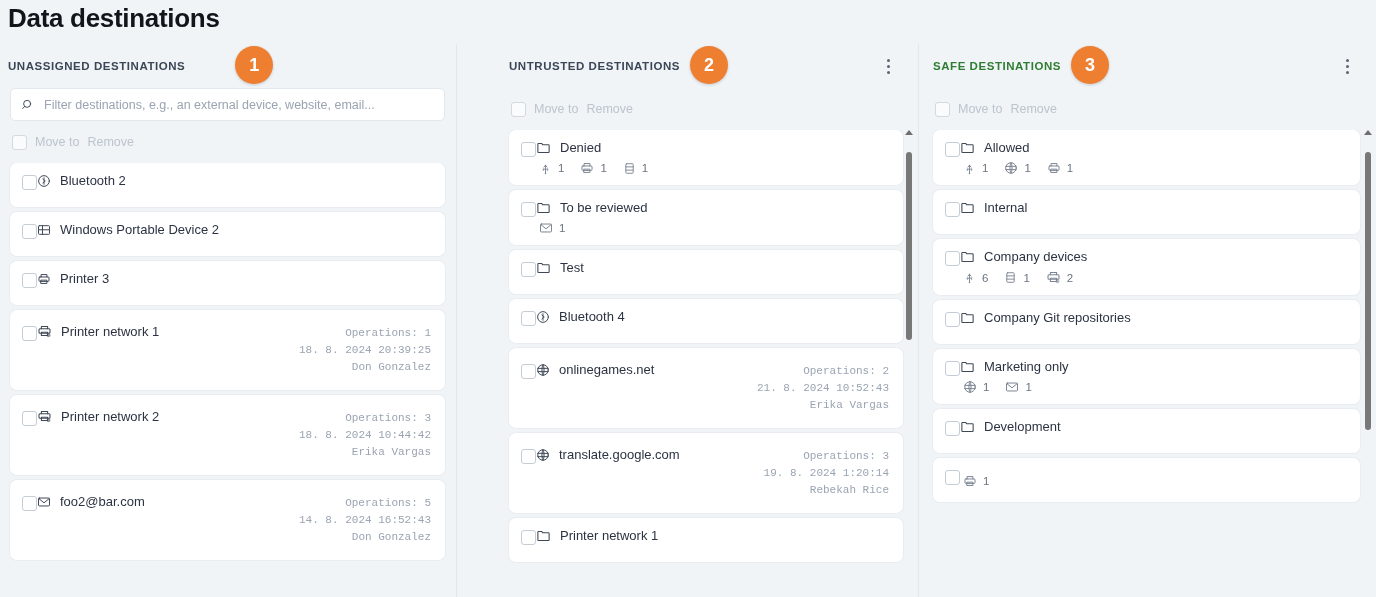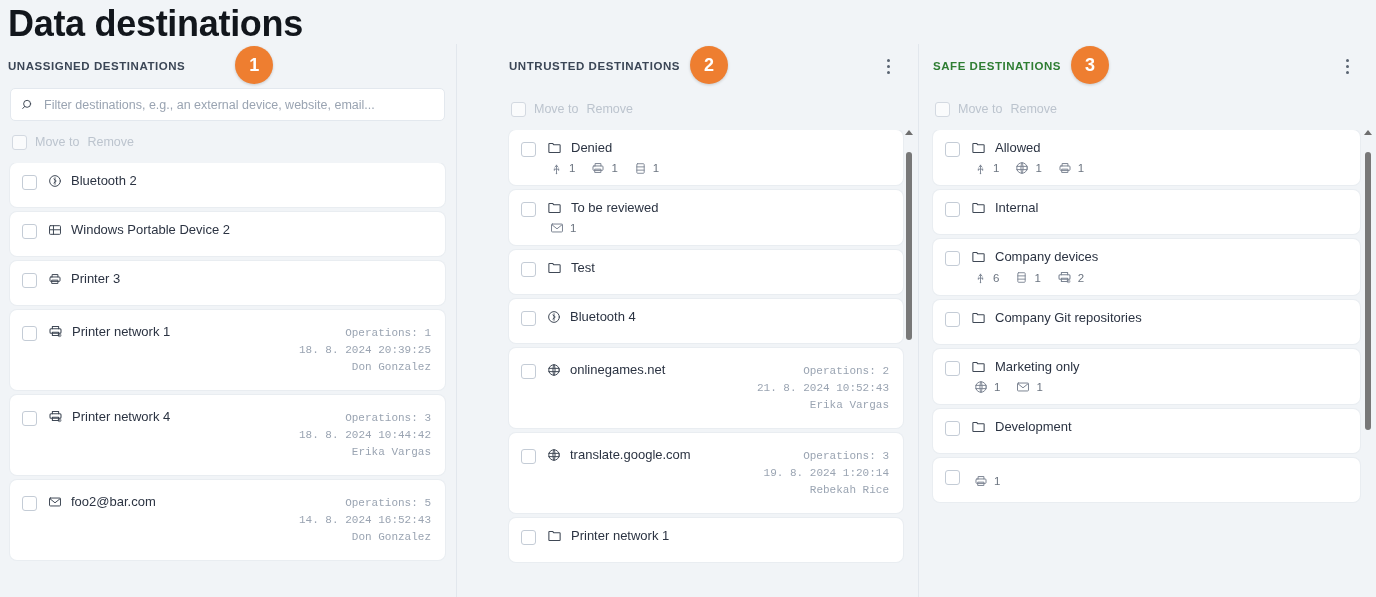--- a/index.html
+++ b/index.html
@@ -6,21 +6,21 @@
   html, body {
     width: 1376px; height: 597px;
     background: #f1f4f7;
     font-family: "Liberation Sans", sans-serif;
     overflow: hidden;
   }
   .page { position: relative; width: 1376px; height: 597px; background: #f1f4f7; }
 
   .page-title {
     position: absolute; left: 8px; top: 3px;
-    font-size: 36px; font-weight: bold; color: #12161c;
+    font-size: 26px; font-weight: bold; color: #12161c;
     letter-spacing: -0.3px;
   }
 
   
   .col { position: absolute; top: 44px; height: 553px; }
   .col-1 { left: 0px;   width: 455px; }
   .col-2 { left: 456px; width: 461px; border-left: 1px solid #e2e7ed; padding-left: 38px; }
   .col-3 { left: 918px; width: 458px; border-left: 1px solid #e2e7ed; }
 
   .col-head {
@@ -86,21 +86,21 @@
 
   
   .list { position: relative; overflow: hidden; }
   .col-1 .list { height: 440px; padding: 0 10px; }
   .col-2 .list { height: 463px; padding: 0 14px 0 14px; }
   .col-3 .list { height: 463px; padding: 0 16px 0 14px; text-align: center; }
 
   .row {
     position: relative; background: #fff; border-radius: 7px;
     margin-bottom: 5px; padding: 10px 14px 10px 12px;
-    display: flex; align-items: flex-start; gap: 11px;
+    display: flex; align-items: flex-start; 
     box-shadow: 0 0 0 1px rgba(226,231,237,.55);
     min-height: 44px;
   }
   .row .cbx { margin-top: 2px; }
   .row-main { flex: 1; min-width: 0; }
   .row-top { display: flex; align-items: center; gap: 9px; }
   .row-label { font-size: 13px; color: #2b3342; white-space: nowrap; }
 
   .counts { display: flex; align-items: center; gap: 16px; margin-top: 6px; padding-left: 3px; }
   .count { display: flex; align-items: center; gap: 6px; font-size: 11.5px; color: #6b7480; }
@@ -226,21 +226,21 @@
             <div class="row-main">
               <div class="row-top">
                 <span class="icn">
                   <svg width="15" height="15" viewBox="0 0 24 24" fill="none" stroke="currentColor" stroke-width="1.7" stroke-linecap="round" stroke-linejoin="round">
                     <path d="M7 7.6V3.9h10v3.7"></path>
                     <rect x="3.2" y="7.6" width="17.6" height="7.2" rx="1.6"></rect>
                     <path d="M7 13.2h10v5.2H7z"></path>
                     <circle cx="18.4" cy="18" r="3.1" fill="currentColor" stroke="none" opacity=".55"></circle>
                   </svg>
                 </span>
-                <span class="row-label">Printer network 4</span>
+                <span class="row-label">Printer network 2</span>
               </div>
             </div>
             <div class="meta">
               <div>Operations: 3</div>
               <div>18. 8. 2024 10:44:42</div>
               <div>Erika Vargas</div>
             </div>
           </div>
           <div class="row tall-row">
             <div class="cbx"></div>

